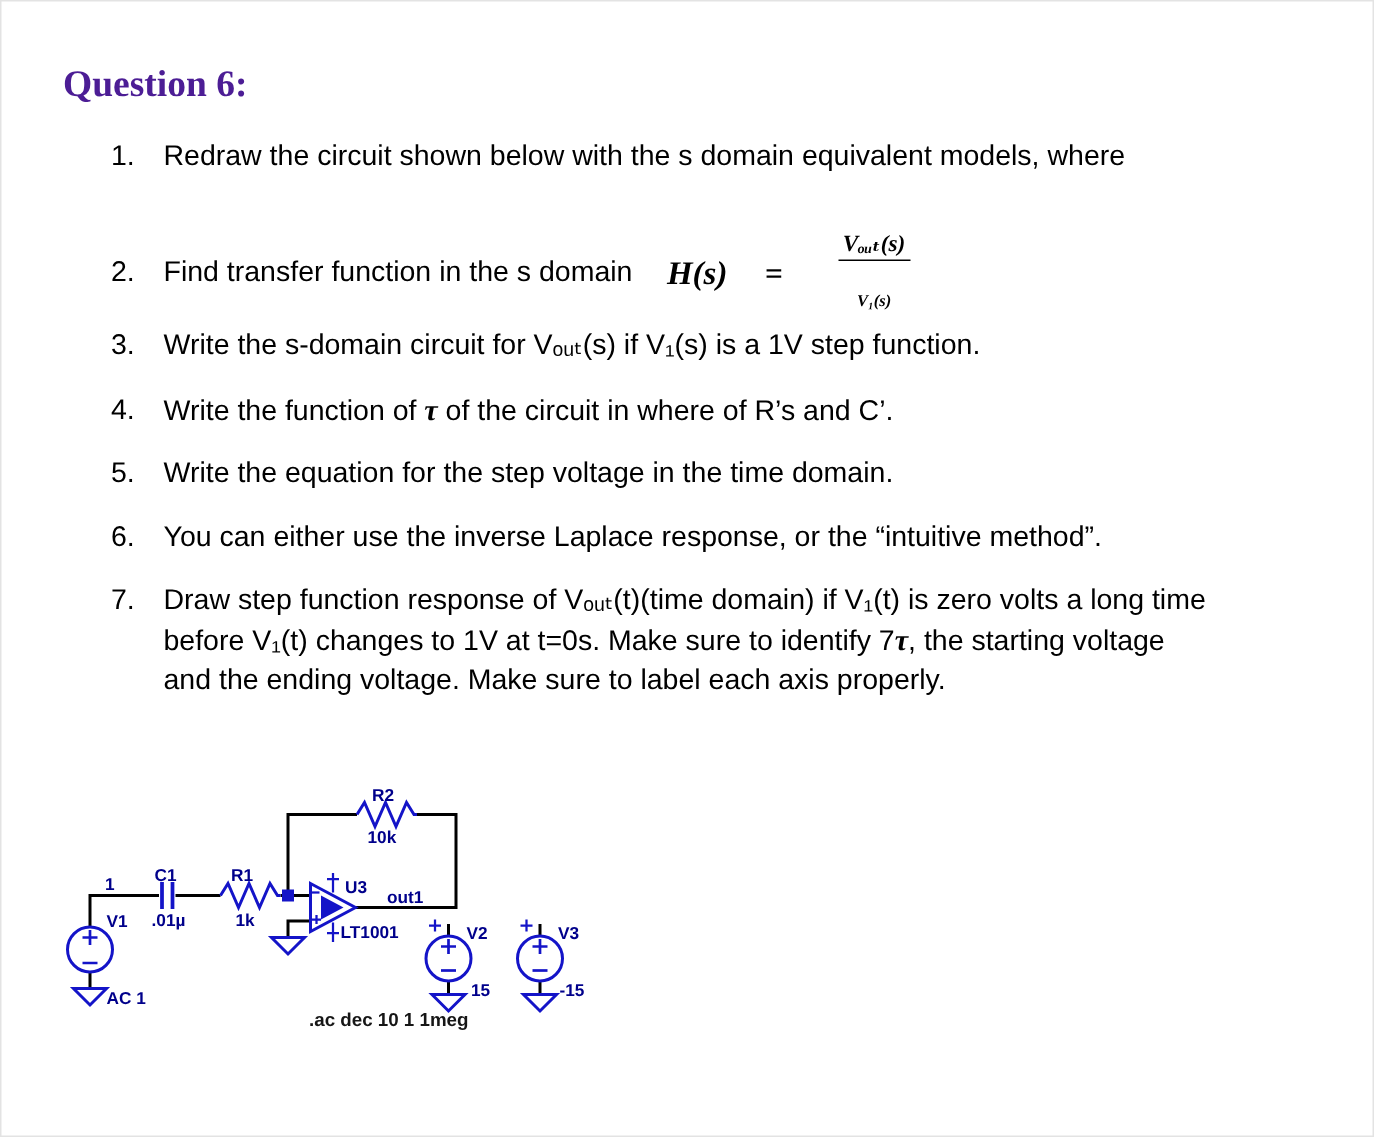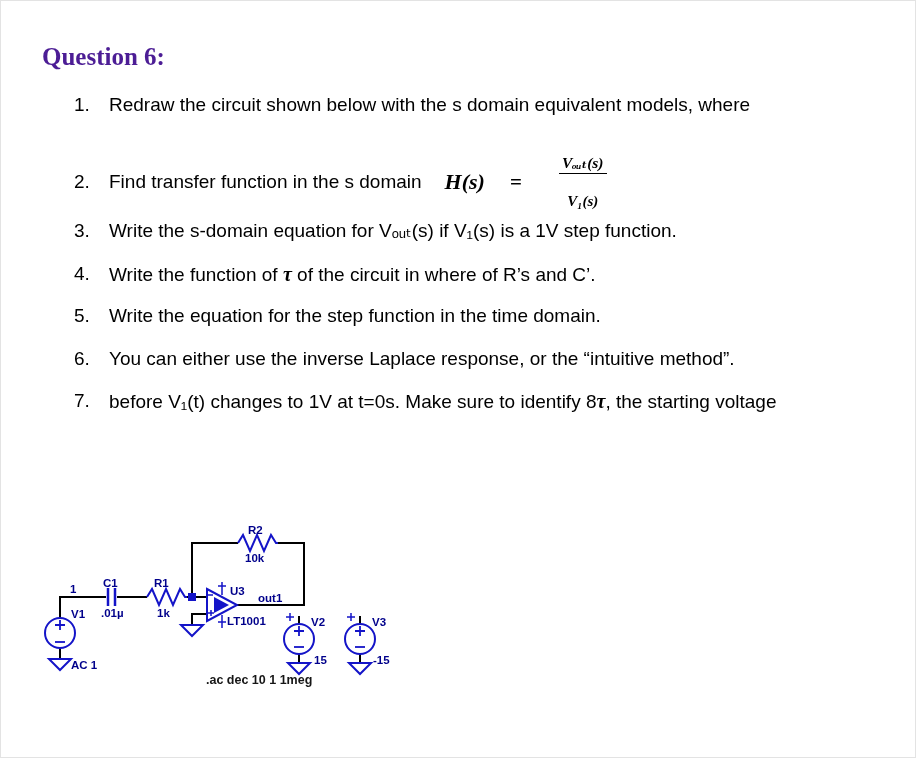--- a/index.html
+++ b/index.html
@@ -20,21 +20,21 @@
   .formula-row .txt{display:flex;align-items:center;height:46px;white-space:nowrap;gap:16px;}
   .formula-row .num{top:10px;}
   .mathbi{
     font-family:"Liberation Serif","DejaVu Serif",serif;
     font-style:italic;font-weight:bold;margin-left:12px;
   }
   .hs{font-size:22px;margin-left:7px;}
   .eq{font-size:21px;margin:0 9px;font-style:normal;}
   .frac{display:inline-flex;flex-direction:column;text-align:center;vertical-align:middle;}
   .fnum{font-size:15.5px;line-height:19px;border-bottom:1.6px solid #000;padding:0 3px 1px 3px;}
-  .fden{font-size:15px;line-height:19px;padding-top:18px;}
+  .fden{font-size:11px;line-height:19px;padding-top:18px;}
   .tau{
     font-family:"Liberation Serif","DejaVu Serif",serif;
     font-style:italic;font-weight:bold;font-size:20px;
   }
   svg text{
     font-family:"Liberation Sans","DejaVu Sans",sans-serif;
     font-weight:bold;font-size:11.5px;fill:#00008b;
   }
   svg text.directive{fill:#161616;font-size:12.5px;}
 </style>
@@ -61,49 +61,51 @@
       <span class="frac">
         <span class="fnum mathbi">Vₒᵤₜ(s)</span>
         <span class="fden mathbi">V₁(s)</span>
       </span>
     </div>
   </div>
 
   <div class="li" style="top:217px">
     <span class="num">3.</span>
     <div class="txt">
-      <div>Write the s-domain equation for Vₒᵤₜ(s) if V₁(s) is a 1V step function.</div>
+      <div>Write the s-domain circuit for Vₒᵤₜ(s) if V₁(s) is a 1V step function.</div>
     </div>
   </div>
 
   <div class="li" style="top:260px">
     <span class="num">4.</span>
     <div class="txt">
       <div><span>Write the function of </span><span class="tau">τ</span><span> of the circuit in where of R’s and C’.</span></div>
     </div>
   </div>
 
   <div class="li" style="top:302px">
     <span class="num">5.</span>
     <div class="txt">
-      <div>Write the equation for the step function in the time domain.</div>
+      <div>Write the equation for the step voltage in the time domain.</div>
     </div>
   </div>
 
   <div class="li" style="top:345px">
     <span class="num">6.</span>
     <div class="txt">
       <div>You can either use the inverse Laplace response, or the “intuitive method”.</div>
     </div>
   </div>
 
   <div class="li" style="top:387px">
     <span class="num">7.</span>
     <div class="txt">
-      <div><span>before V₁(t) changes to 1V at t=0s.  Make sure to identify 8</span><span class="tau">τ</span><span>, the starting voltage</span></div>
+      <div>Draw step function response of Vₒᵤₜ(t)(time domain) if V₁(t) is zero volts a long time</div>
+      <div><span>before V₁(t) changes to 1V at t=0s.  Make sure to identify 7</span><span class="tau">τ</span><span>, the starting voltage</span></div>
+      <div>and the ending voltage.  Make sure to label each axis properly.</div>
     </div>
   </div>
 
   <svg style="position:absolute;left:0;top:0;" width="916" height="758" viewBox="0 0 916 758">
 
     <g stroke="#000000" stroke-width="2" fill="none">
       <path d="M59,618 L59,596 L105,596"></path>
       <path d="M116,596 L146,596"></path>
       <path d="M186,596 L206,596"></path>
       <path d="M191,596 L191,542 L237,542"></path>

